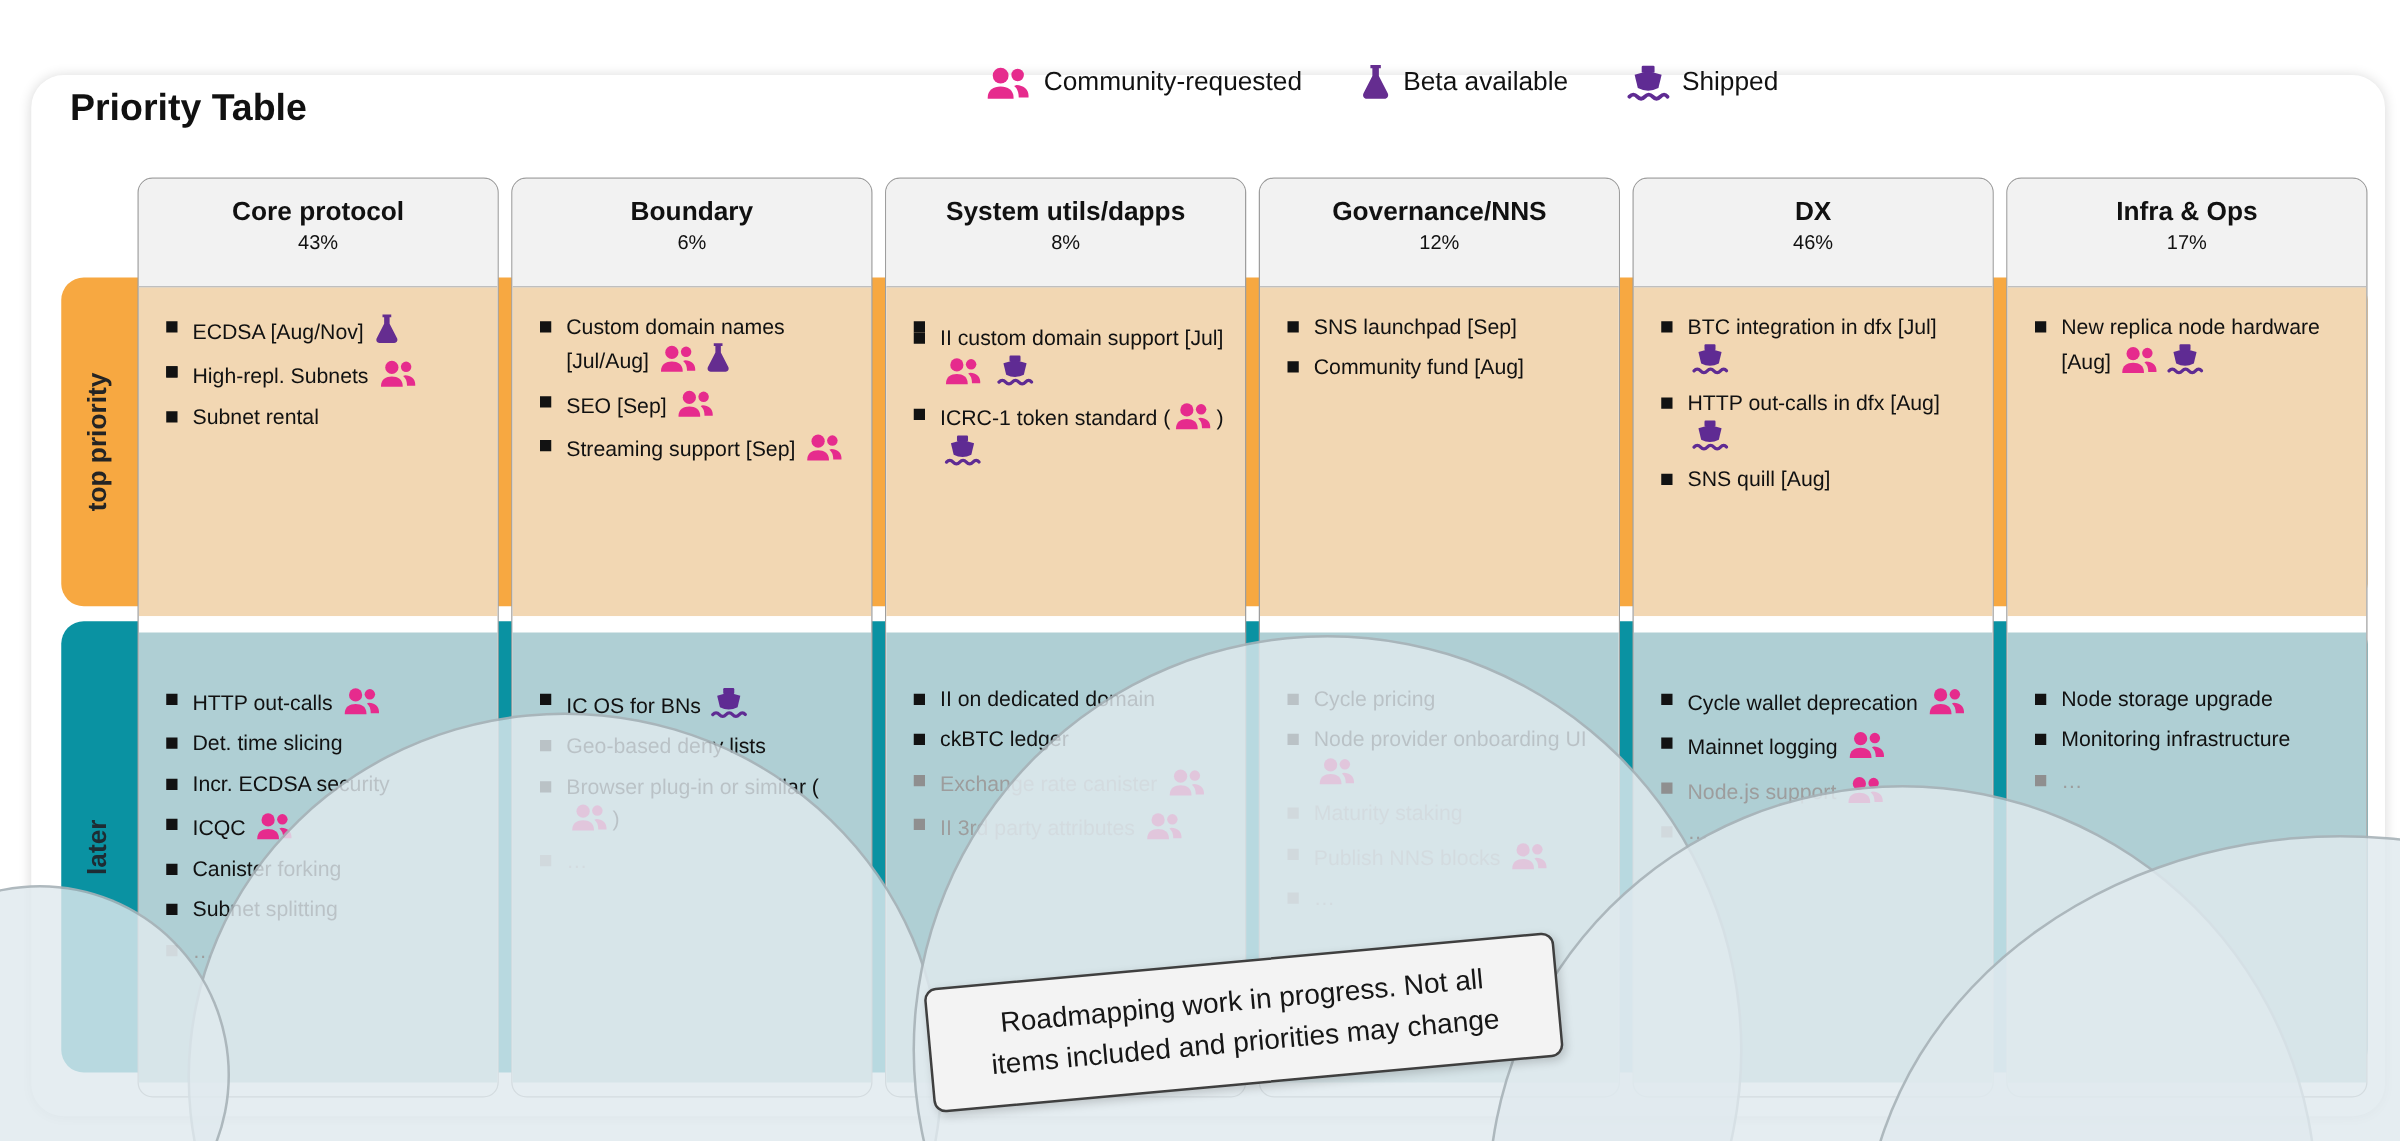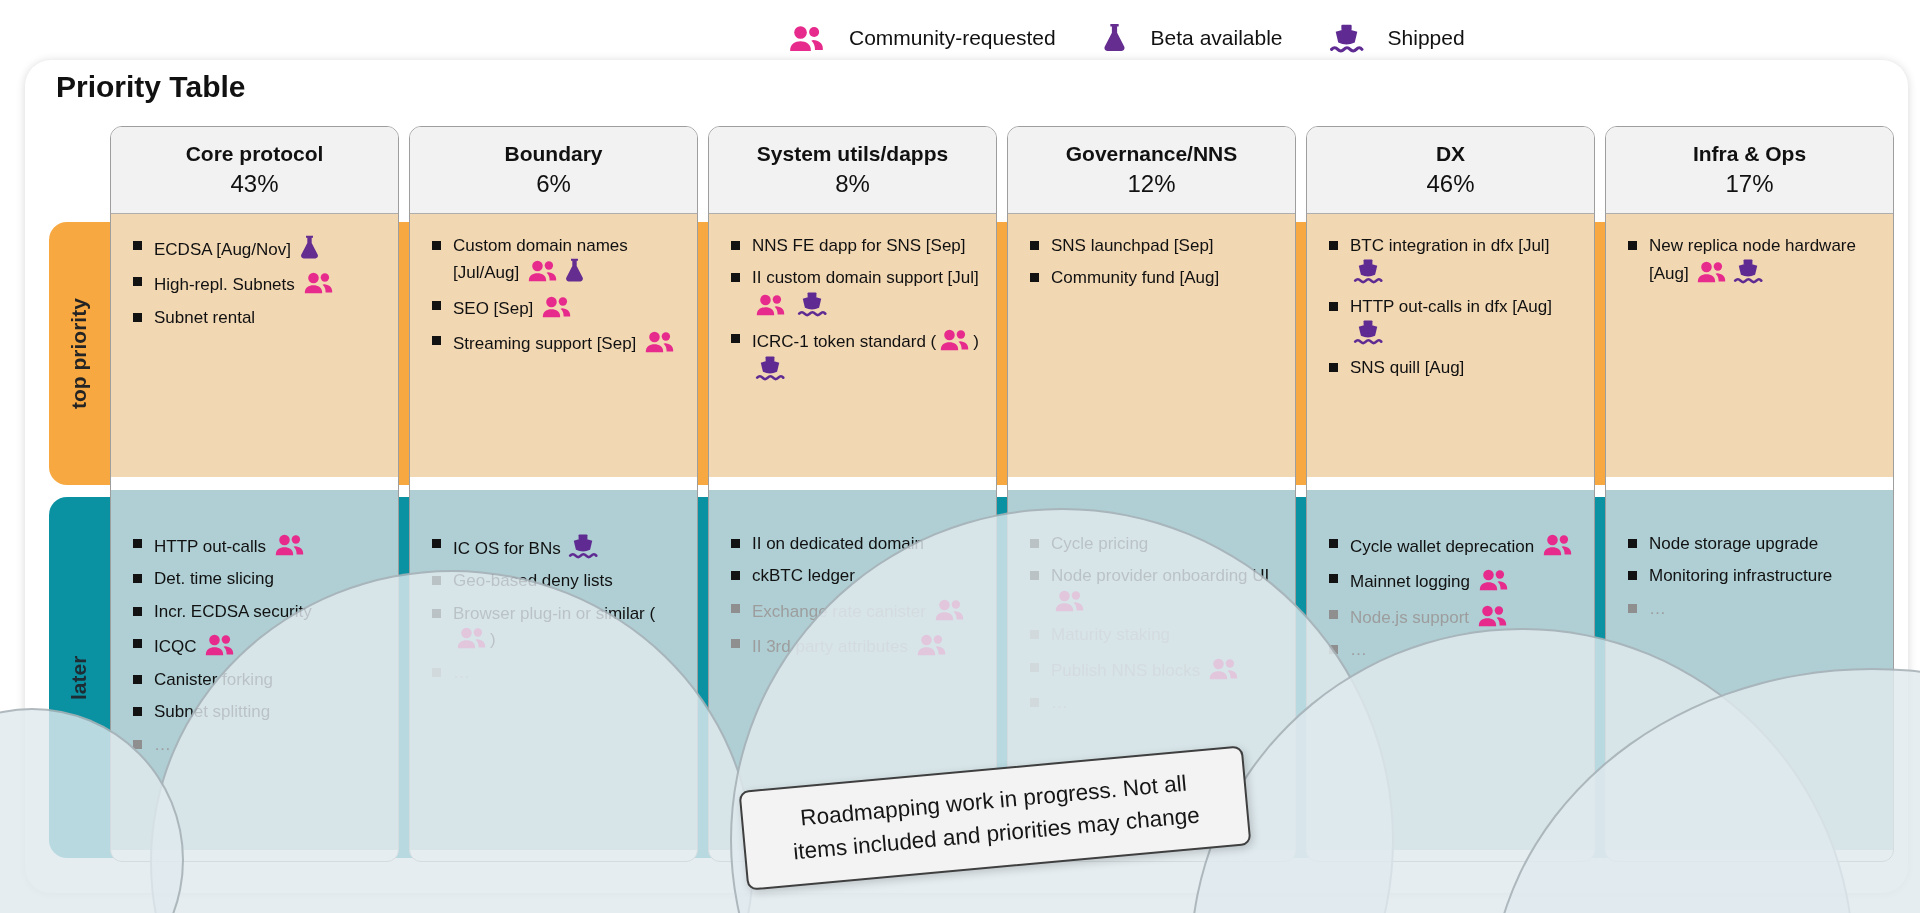--- a/index.html
+++ b/index.html
@@ -8,41 +8,41 @@
     font-family:"Liberation Sans","DejaVu Sans",sans-serif;color:#111;background:#fff;
   }
   
   .card{
     position:absolute;left:25px;top:60px;width:1883px;height:833px;
     background:#fff;border-radius:26px;box-shadow:0 1px 10px rgba(0,0,0,.16);z-index:0;
   }
   .title{position:absolute;left:56px;top:70px;font-size:30px;font-weight:700;z-index:3;}
   
   .legend{position:absolute;left:788px;top:22px;display:flex;gap:46px;align-items:center;z-index:7;}
-  .legend-item{display:flex;align-items:center;gap:24px;font-size:21px;}
+  .legend-item{display:flex;align-items:center;gap:10px;font-size:21px;margin-top:28px;}
   
   .band{position:absolute;left:49px;width:1845px;border-radius:18px;z-index:1;}
   .band-top{top:222px;height:263px;background:#F7A841;}
   .band-later{top:497px;height:361px;background:#0A92A2;}
   .band-label{
     position:absolute;left:0;top:0;bottom:0;width:60px;display:flex;align-items:center;justify-content:center;
     writing-mode:vertical-rl;transform:rotate(180deg);font-weight:700;font-size:21px;color:#1e2c33;
   }
   .band-top .band-label{color:#242424;}
   
   .column{
-    position:absolute;top:126px;width:289px;height:736px;box-sizing:border-box;
+    position:absolute;top:142px;width:289px;height:736px;box-sizing:border-box;
     background:#fff;border:1.5px solid #9e9e9e;border-radius:12px;overflow:hidden;z-index:2;
   }
   .col-header{
     height:87px;box-sizing:border-box;background:#F2F2F2;border-bottom:1px solid #aeaeae;
     text-align:center;padding-top:15px;
   }
   .col-name{font-size:21px;font-weight:700;}
-  .col-pct{font-size:24px;margin-top:4px;}
+  .col-pct{font-size:16px;margin-top:4px;}
   ul.cell{list-style:none;margin:0;box-sizing:border-box;padding:20px 6px 0 22px;}
   .cell-top{height:263px;background:#F2D7B3;}
   .cell-gap{height:13px;background:#fff;}
   .cell-later{height:360px;background:#AFCFD4;padding-top:42px !important;}
   .item{position:relative;padding-left:21px;font-size:17px;line-height:1.38;margin-bottom:9px;}
   .bullet{position:absolute;left:0;top:7px;width:9px;height:9px;background:#121212;}
   .item.dimmed .bullet{background:#8f8f8f;}
   .item.dimmed .item-text{color:#9d9d9d;}
   
   .icon-community{fill:#E62B8D;color:#E62B8D;}
@@ -243,21 +243,20 @@
         </ul>
   </div>
       <div class="column" style="left: 708px;">
     <div class="col-header">
       <div class="col-name">System utils/dapps</div>
       <div class="col-pct">8%</div>
     </div>
     <ul class="cell cell-top">
           <li class="item">
     <span class="bullet"></span>
-    <span class="item-text">NNS FE dapp for SNS [Sep]</span>
   </li>
           <li class="item">
     <span class="bullet"></span>
     <span class="item-text">II custom domain support [Jul] <svg class="inline-icon icon-community">
                 <use href="#sym-community"></use>
               </svg> <svg class="inline-icon icon-shipped">
                 <use href="#sym-shipped"></use>
               </svg></span>
   </li>
           <li class="item">

